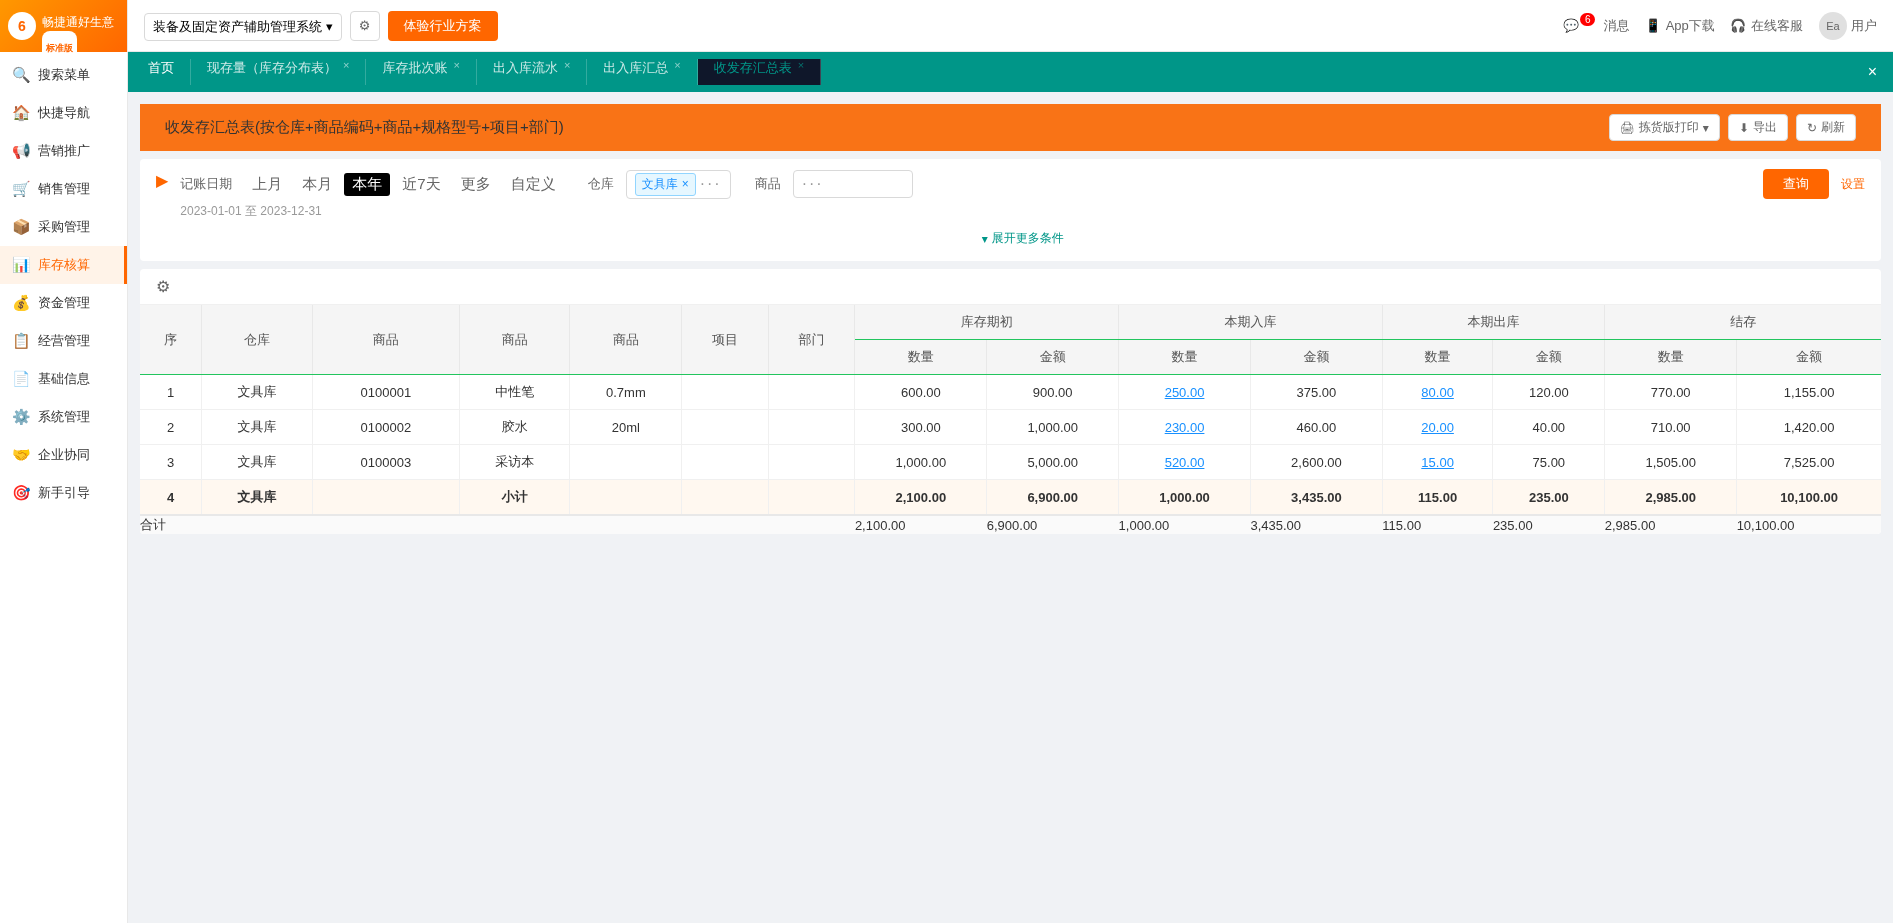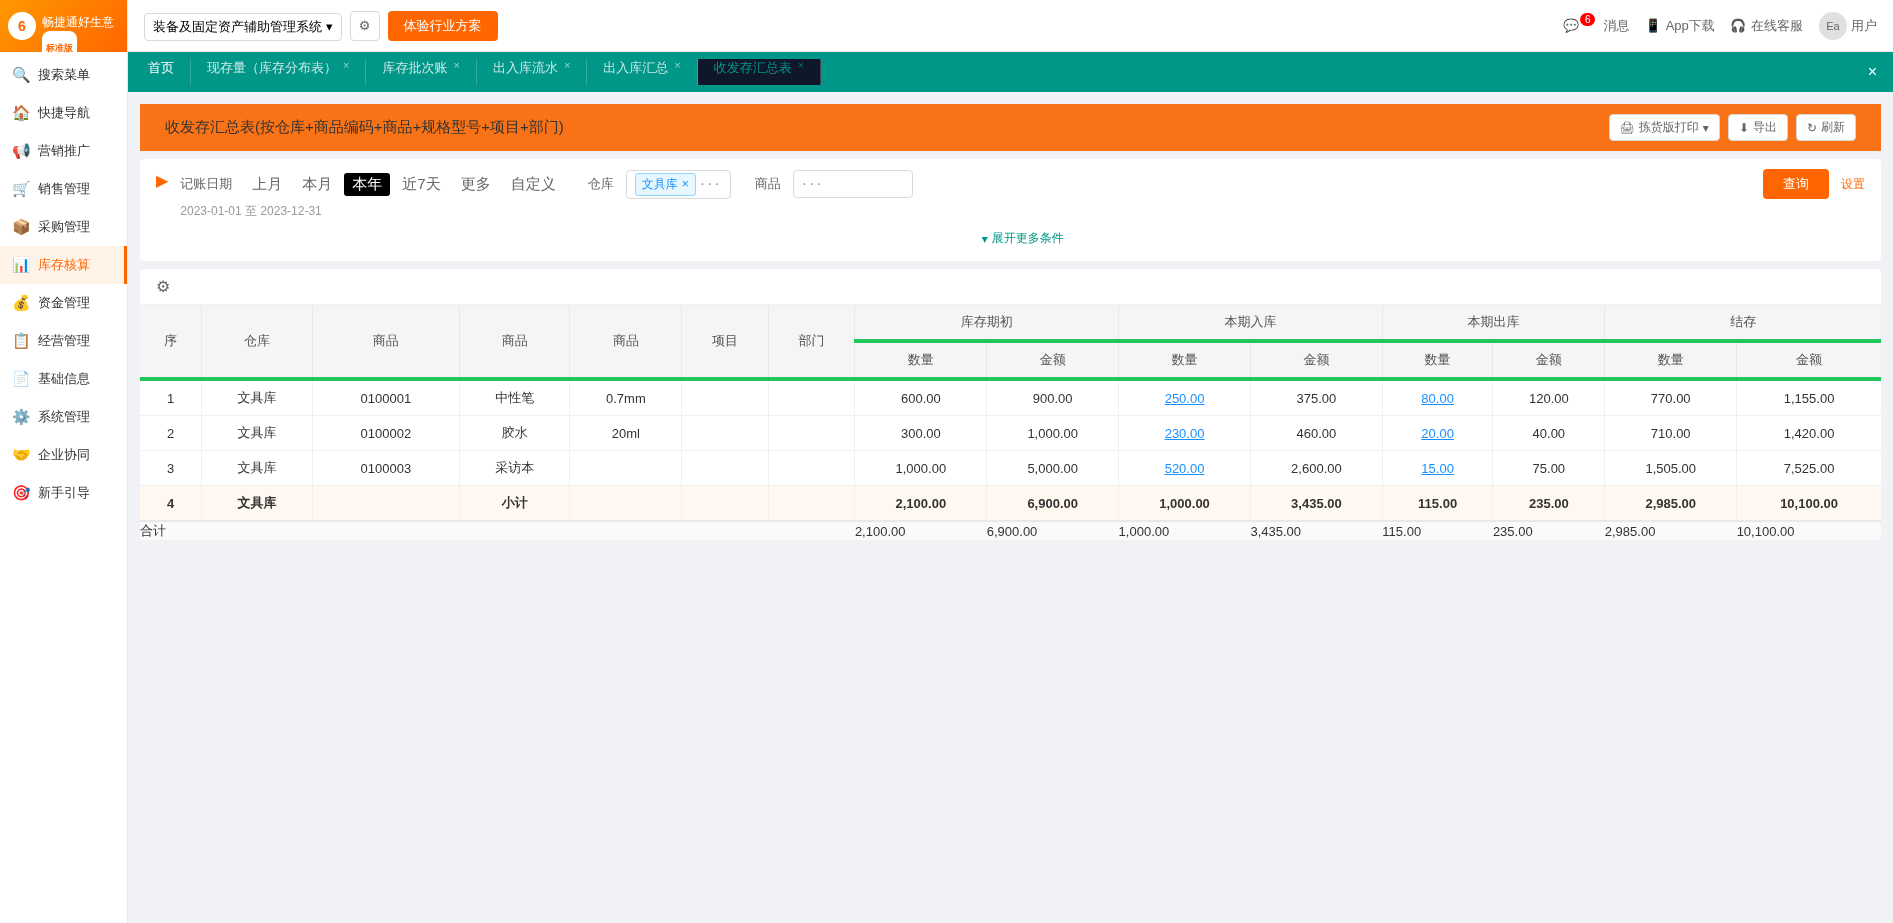--- a/index.html
+++ b/index.html
@@ -64,21 +64,21 @@
     .query-btn { background: #ff6600; color: #fff; border: none; border-radius: 4px; padding: 6px 20px; font-size: 13px; cursor: pointer; }
     .settings-link { color: #ff6600; font-size: 12px; cursor: pointer; text-decoration: none; }
 
     
     .table-container { background: #fff; border-radius: 4px; overflow: hidden; }
     .table-toolbar { padding: 8px 16px; display: flex; align-items: center; border-bottom: 1px solid #f0f0f0; }
     .settings-icon-btn { color: #666; cursor: pointer; font-size: 16px; }
 
     table { width: 100%; border-collapse: collapse; font-size: 13px; }
     thead tr { background: #f5f5f5; }
-    thead th { padding: 8px 10px; text-align: center; color: #555; font-weight: 500; border-bottom: 4px solid #22c55e; border-right: 1px solid #e8e8e8; white-space: nowrap; }
+    thead th { padding: 8px 10px; text-align: center; color: #555; font-weight: 500; border-bottom: 1px solid #22c55e; border-right: 1px solid #e8e8e8; white-space: nowrap; }
     thead th:last-child { border-right: none; }
     tbody tr { border-bottom: 1px solid #f0f0f0; }
     tbody tr.subtotal { background: #fff8f0; font-weight: bold; }
     tbody td { padding: 8px 10px; text-align: center; color: #333; border-right: 1px solid #f0f0f0; white-space: nowrap; }
     tbody td:last-child { border-right: none; }
     .td-link { color: #1890ff; text-decoration: underline; cursor: pointer; }
     .td-left { text-align: left; }
 
     
     .table-footer { background: #fafafa; border-top: 2px solid #e8e8e8; }

